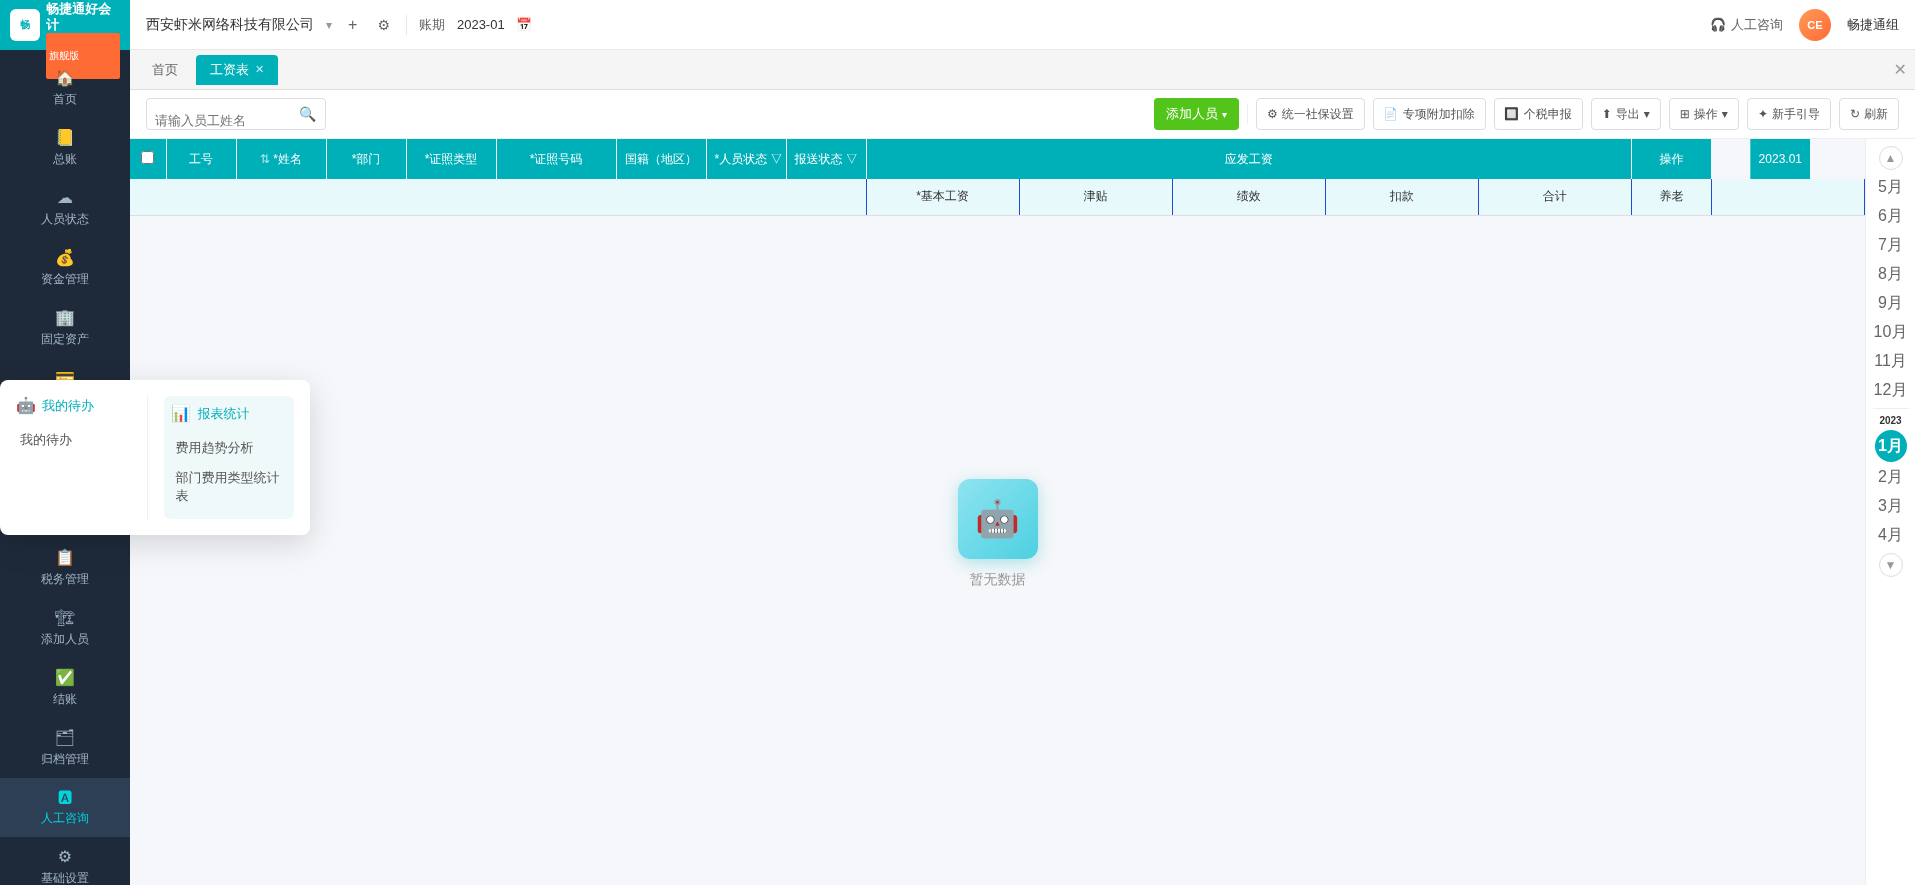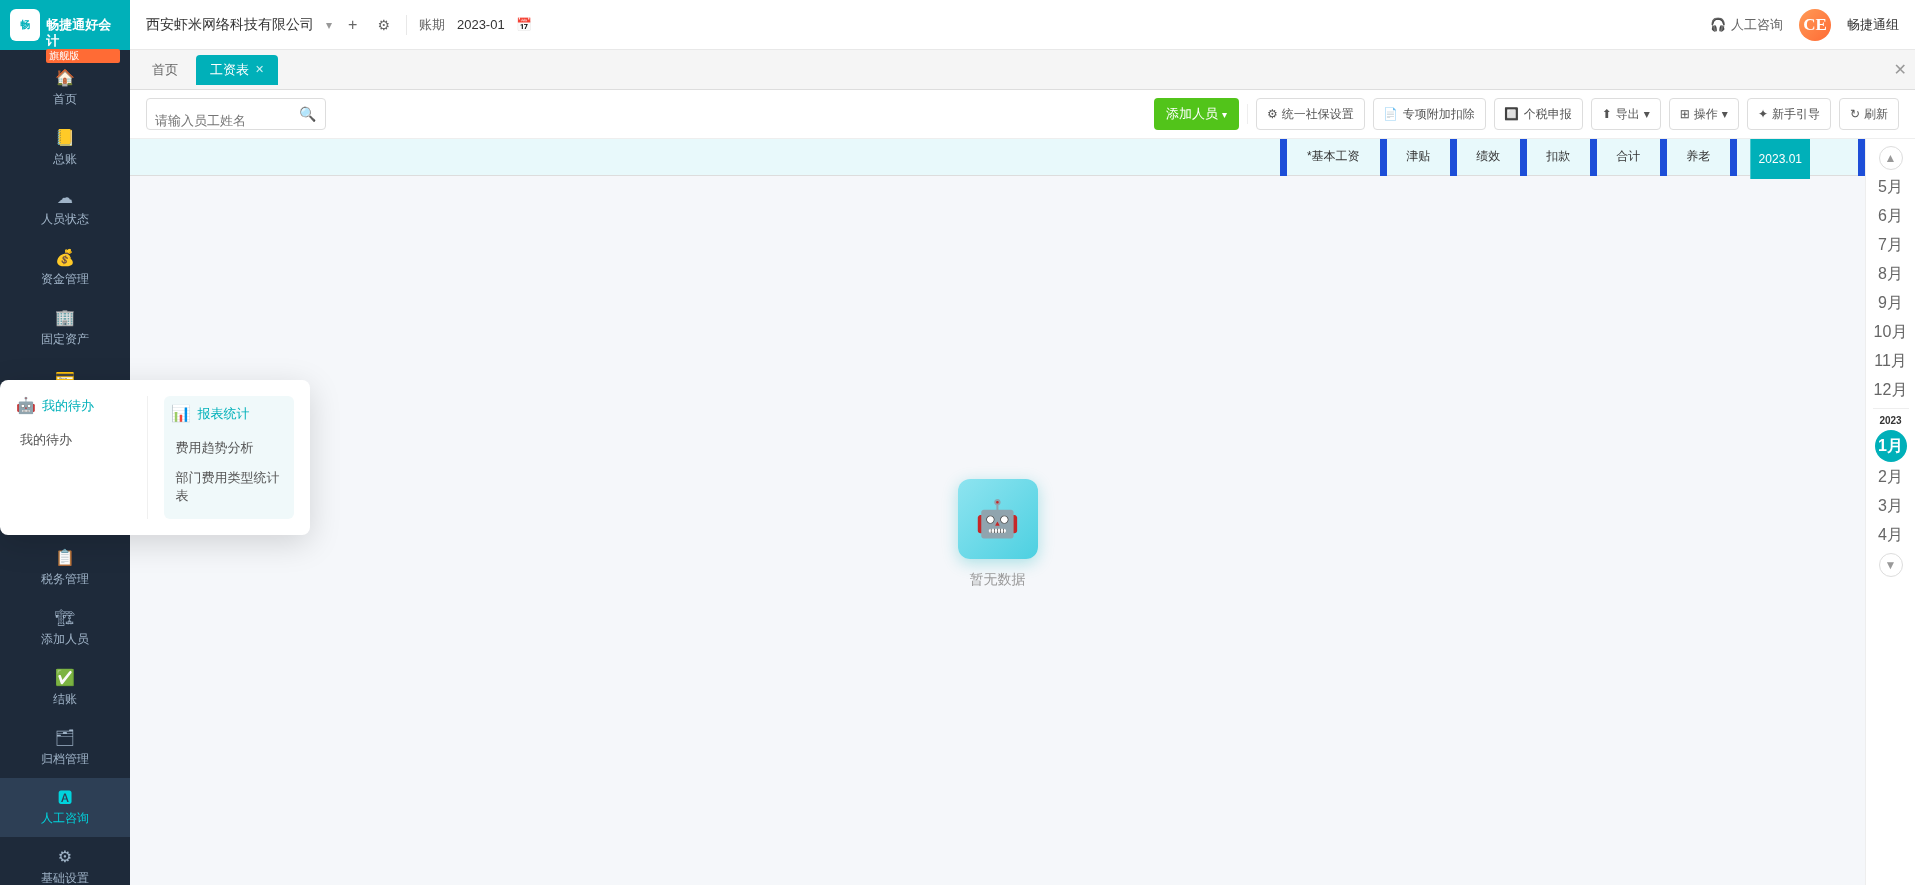--- a/index.html
+++ b/index.html
@@ -24,21 +24,21 @@
       height: 50px;
     }
     .sidebar-logo-icon {
       width: 32px; height: 32px;
       background: white;
       border-radius: 6px;
       display: flex; align-items: center; justify-content: center;
       font-size: 10px; color: #00b0b9; font-weight: bold;
     }
     .sidebar-logo-text { color: white; font-size: 13px; font-weight: bold; line-height: 1.2; margin-top: 30px; }
-    .sidebar-logo-sub { font-size: 10px; background: #ff6b35; color: white; border-radius: 2px; padding: 0 3px; }
+    .sidebar-logo-sub { font-size: 10px; background: #ff6b35; color: white; border-radius: 2px; padding: 16px 3px; }
     .sidebar-nav { flex: 1; overflow-y: auto; padding: 8px 0; }
     .sidebar-item {
       display: flex; flex-direction: column; align-items: center; justify-content: center;
       padding: 10px 8px; cursor: pointer; color: #a0b4c8; font-size: 12px; gap: 4px;
       transition: background 0.2s;
     }
     .sidebar-item-icon { font-size: 16px; }
     .sidebar-item.highlight { color: #00d4dd; background: #2d3f55; position: relative; }
     .sidebar-item.highlight::right { content:''; position:absolute; right:0; top:0; bottom:0; width:3px; background:#00d4dd; }
 
@@ -56,21 +56,21 @@
     .header-sep { width: 1px; height: 20px; background: #e8e8e8; }
     .period-label { color: #666; font-size: 13px; }
     .period-value { color: #333; font-size: 13px; font-weight: 500; }
     .calendar-icon { color: #00b0b9; cursor: pointer; }
     .header-right { margin-left: auto; display: flex; align-items: center; gap: 16px; }
     .header-btn { display: flex; align-items: center; gap: 4px; color: #666; font-size: 13px; cursor: pointer; }
     .user-avatar {
       width: 32px; height: 32px; border-radius: 50%;
       background: linear-gradient(135deg, #ff9a56, #ff6b35);
       display: flex; align-items: center; justify-content: center;
-      color: white; font-size: 17px; font-weight: bold; font-family: Liberation Serif, serif;
+      color: white; font-size: 11px; font-weight: bold;
     }
     .user-name { color: #333; font-size: 13px; }
 
     
     .tab-bar {
       height: 40px; background: #f5f5f5; display: flex; align-items: center;
       padding: 0 8px; border-bottom: 1px solid #ddd; flex-shrink: 0; gap: 4px;
     }
     .tab {
       height: 30px; padding: 0 14px; display: flex; align-items: center;
@@ -118,21 +118,21 @@
     
     .table-wrap { flex: 1; overflow: auto; position: relative; }
     .data-table { width: 100%; border-collapse: collapse; table-layout: fixed; }
     .data-table thead tr { background: #00b0b9; color: white; height: 40px; }
     .data-table thead th {
       font-weight: normal; font-size: 12px; padding: 0 8px;
       border-right: 1px solid rgba(255,255,255,0.2);
       text-align: center; white-space: nowrap; overflow: hidden;
     }
     .data-table thead .sub-header { background: #e8f9fb; color: #333; height: 36px; }
-    .data-table thead .sub-header th { border-right: 7px solid #1d4ed8; border-bottom: 1px solid #ddd; }
+    .data-table thead .sub-header th { border-right: 1px solid #1d4ed8; border-bottom: 1px solid #ddd; }
     .th-checkbox { width: 36px; }
     .th-num { width: 70px; }
     .th-name { width: 90px; }
     .th-dept { width: 80px; }
     .th-id-type { width: 90px; }
     .th-id-num { width: 120px; }
     .th-nation { width: 90px; }
     .th-status { width: 80px; }
     .th-send { width: 80px; }
     .th-base-salary { width: 100px; }
@@ -363,20 +363,39 @@
           <span>刷新</span>
         </button>
       </div>
     </div>
 
     <div style="flex:1; display:flex; overflow:hidden;">
 
       <div class="table-wrap">
         <table class="data-table">
           <thead>
+            <tr>
+              <th class="th-checkbox"><input type="checkbox" style=""></th>
+              <th class="th-num">工号</th>
+              <th class="th-name">
+                <span style="color:rgba(255,255,255,0.7)">⇅</span> *姓名
+              </th>
+              <th class="th-dept">*部门</th>
+              <th class="th-id-type">*证照类型</th>
+              <th class="th-id-num">*证照号码</th>
+              <th class="th-nation">国籍（地区）</th>
+              <th class="th-status">
+                *人员状态 <span>▽</span>
+              </th>
+              <th class="th-send">
+                报送状态 <span>▽</span>
+              </th>
+              <th colspan="5" class="group-header">应发工资</th>
+              <th class="th-ops">操作</th>
+            </tr>
             <tr class="sub-header">
               <th colspan="9"></th>
               <th class="th-base-salary">*基本工资</th>
               <th class="th-allowance">津贴</th>
               <th class="th-performance">绩效</th>
               <th class="th-deduct">扣款</th>
               <th class="th-total">合计</th>
               <th style="width:70px">养老</th>
               <th></th>
             </tr>

